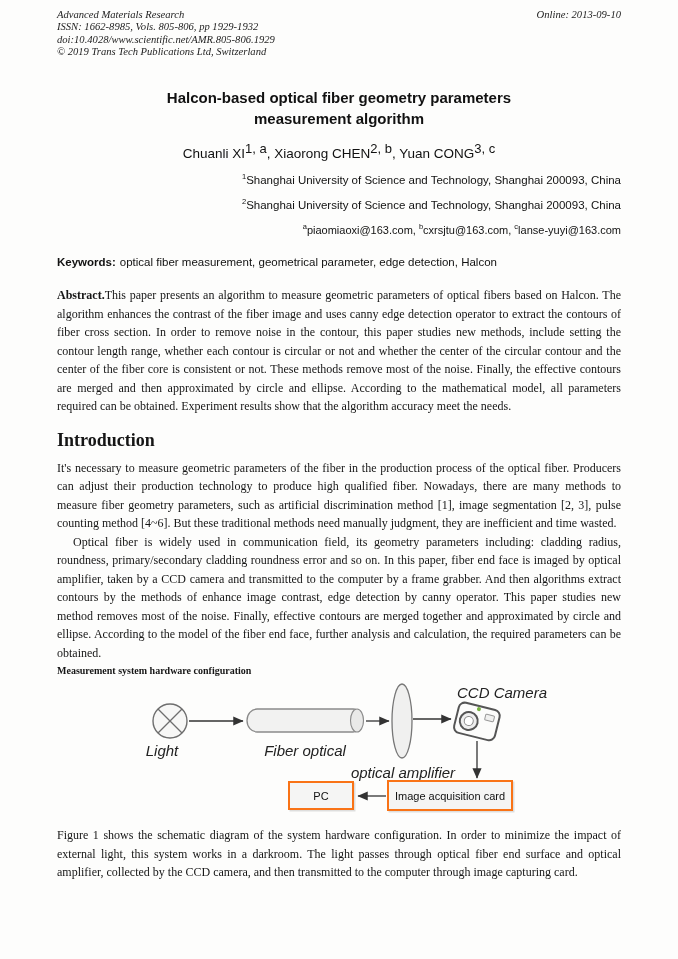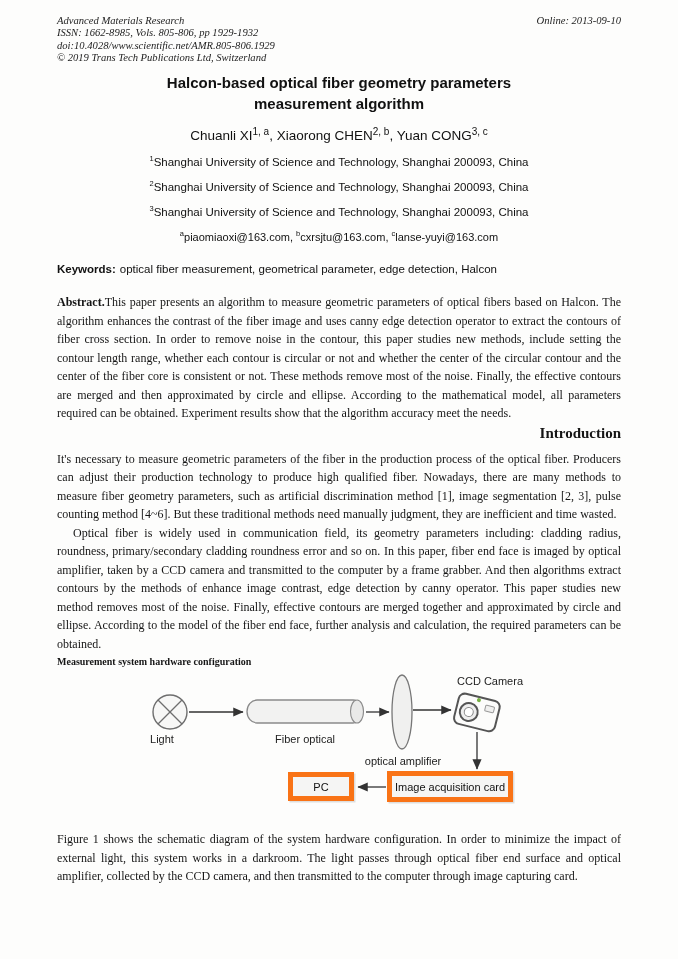--- a/index.html
+++ b/index.html
@@ -2,70 +2,70 @@
 <html><head>
 <meta charset="utf-8">
 <style>
   html,body{margin:0;padding:0;background:#e9e9e9;}
   .page{
     position:relative;
     width:678px;height:959px;
     margin:0 auto;
     background:#fdfdfc;
     box-sizing:border-box;
-    padding:15px 57px 0 57px;
+    padding:9px 57px 0 57px;
     overflow:hidden;
     color:#151515;
     font-family:"Liberation Serif","DejaVu Serif",serif;
   }
   
   .hdr{display:flex;justify-content:space-between;align-items:flex-start;
        font-style:italic;font-size:10.6px;line-height:12.4px;color:#222;}
   .hdr-left div{white-space:nowrap;}
   
-  .title{margin-top:7px;text-align:center;
+  .title{margin-top:28px;text-align:center;
          font-family:"Liberation Sans","DejaVu Sans",sans-serif;
          font-weight:bold;font-size:15px;line-height:21.5px;color:#111;}
   .authors{margin-top:11px;text-align:center;
            font-family:"Liberation Sans","DejaVu Sans",sans-serif;
            font-size:13.5px;color:#111;}
-  .authors sup{font-size:10px;}
-  .affils{margin-top:9px;text-align:center;
+  .authors sup{font-size:13px;}
+  .affils{margin-top:9px;text-align:right;
           font-family:"Liberation Sans","DejaVu Sans",sans-serif;
           font-size:11.5px;color:#111;}
   .affil-line{margin-bottom:8px;line-height:13px;}
   .affil-line sup,.emails sup{font-size:7.5px;}
   .emails{font-size:11px;margin-bottom:0;}
   
   .keywords{margin-top:19px;
             font-family:"Liberation Sans","DejaVu Sans",sans-serif;
             font-size:11.5px;line-height:14px;color:#111;}
   .keywords .kw-label{font-weight:bold;margin-right:4px;}
   
   .abstract{margin-top:17px;font-size:12px;line-height:18.5px;text-align:justify;}
   .run-label{font-weight:bold;}
-  .sec-h{margin:2px 0 8px 0;font-size:15px;font-weight:bold;text-align:right;}
+  .sec-h{margin:14px 0 8px 0;font-size:18px;font-weight:bold;}
   .body-p{margin:0;font-size:12px;line-height:18.5px;text-align:justify;}
   .indent{text-indent:16px;}
   .sub-h{margin:0;font-size:10px;font-weight:bold;line-height:17px;}
   
   .figure{position:relative;height:138px;margin-top:2px;}
   .figure svg{position:absolute;left:0;top:0;}
   .fig-label{position:absolute;
              font-family:"Liberation Sans","DejaVu Sans",sans-serif;
-             font-size:11px;color:#222;white-space:nowrap;}
+             font-size:15px;color:#222;white-space:nowrap;font-style:italic;}
   .lbl-center{text-align:center;}
   .diagram-box{position:absolute;box-sizing:border-box;
-               border:5px solid #f97316;background:#f5f5f4;
+               border:2px solid #f97316;background:#f5f5f4;
                display:flex;align-items:center;justify-content:center;
                font-family:"Liberation Sans","DejaVu Sans",sans-serif;
                font-size:11px;color:#111;
                box-shadow:1.5px 1.5px 0 rgba(0,0,0,0.12);}
   .fig-caption{text-align:center;font-size:13px;margin-top:3px;line-height:16px;}
-  .after-fig{margin-top:20px;}
+  .after-fig{margin-top:7px;}
 </style>
 </head>
 <body>
 
 <div class="page">
 
   <div class="hdr">
     <div class="hdr-left">
       <div>Advanced Materials Research</div>
       <div>ISSN: 1662-8985, Vols. 805-806, pp 1929-1932</div>
@@ -80,21 +80,20 @@
     <div>measurement algorithm</div>
   </div>
 
   <div class="authors">
     <span><span>Chuanli XI</span><sup>1, a</sup></span><span><span>, Xiaorong CHEN</span><sup>2, b</sup></span><span><span>, Yuan CONG</span><sup>3, c</sup></span>
   </div>
 
   <div class="affils">
     <div class="affil-line"><sup>1</sup><span>Shanghai University of Science and Technology, Shanghai 200093, China</span></div>
     <div class="affil-line"><sup>2</sup><span>Shanghai University of Science and Technology, Shanghai 200093, China</span></div>
-    <div class="affil-line"><sup>3</sup><span>Shanghai University of Science and Technology, Shanghai 200093, China</span></div>
     <div class="affil-line emails"><sup>a</sup><span>piaomiaoxi@163.com, </span><sup>b</sup><span>cxrsjtu@163.com, </span><sup>c</sup><span>lanse-yuyi@163.com</span></div>
   </div>
 
   <div class="keywords">
     <span class="kw-label">Keywords:</span><span>optical fiber measurement, geometrical parameter, edge detection, Halcon</span>
   </div>
 
   <div class="abstract">
     <span class="run-label">Abstract.</span><span>This paper presents an algorithm to measure geometric parameters of optical fibers based on Halcon. The algorithm enhances the contrast of the fiber image and uses canny edge detection operator to extract the contours of fiber cross section. In order to remove noise in the contour, this paper studies new methods, include setting the contour length range, whether each contour is circular or not and whether the center of the circular contour and the center of the fiber core is consistent or not. These methods remove most of the noise. Finally, the effective contours are merged and then approximated by circle and ellipse. According to the mathematical model, all parameters required can be obtained. Experiment results show that the algorithm accuracy meet the needs.</span>
   </div>

